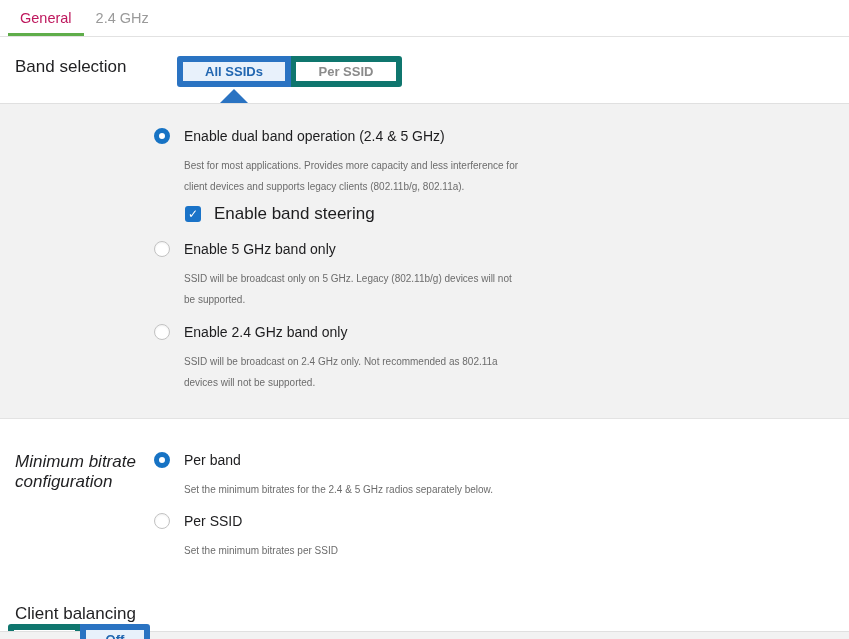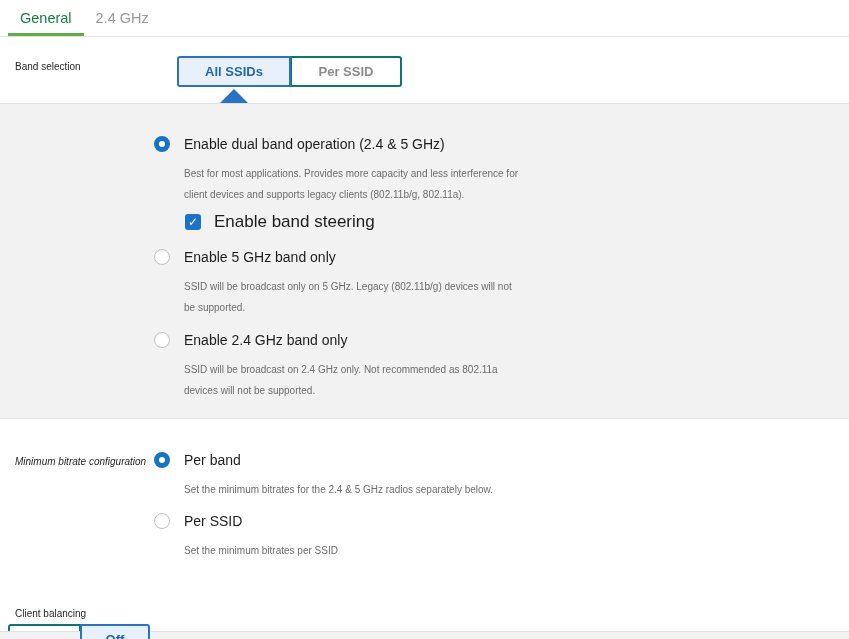--- a/index.html
+++ b/index.html
@@ -28,52 +28,52 @@
   .tab {
     position: relative;
     display: flex;
     align-items: center;
     padding: 0 12px;
     font-size: 14.5px;
     color: #9a9a9a;
     cursor: pointer;
     white-space: nowrap;
   }
-  .tab.active { color: #15803d; }
+  .tab.active { color: #be185d; }
   .tab.active::after {
     content: "";
     position: absolute;
     left: 0; right: 0; bottom: 0;
     height: 3px;
     background: var(--tab-green);
   }
 
   
   .row { display: flex; }
   .side-label {
     flex: none;
     width: 154px;
     padding-left: 15px;
-    font-size: 10px;
+    font-size: 17px;
     line-height: 20px;
     color: #1f1f21;
   }
 
   
   .band-row {
     position: relative;
     height: 66px;
   }
   .band-row .side-label { padding-top: 20px; }
   .band-row .segmented { margin-top: 19px; margin-left: 23px; }
 
   .segmented { display: flex; align-items: flex-start; }
   .seg-btn {
     height: 31px;
-    border: 2px solid #0f766e;
+    border: 6px solid #0f766e;
     background: #fff;
     color: #8b8b8b;
     font-family: inherit;
     font-size: 13px;
     font-weight: bold;
     cursor: pointer;
     padding: 0 10px;
   }
   .seg-btn:first-child { border-radius: 3px 0 0 3px; }
   .seg-btn:last-child { border-radius: 0 3px 3px 0; margin-left: -1px; }
@@ -99,21 +99,21 @@
     border-bottom: 14px solid var(--accent-blue);
     z-index: 2;
   }
 
   
   .gray-panel {
     height: 316px;
     background: #f2f2f2;
     border-top: 1px solid #e0e0e0;
     border-bottom: 1px solid #e3e3e3;
-    padding: 32px 0 0 154px;
+    padding: 24px 0 0 154px;
   }
 
   .radio-item {
     display: flex;
     align-items: center;
     cursor: pointer;
   }
   .radio {
     flex: none;
     width: 16px; height: 16px;

